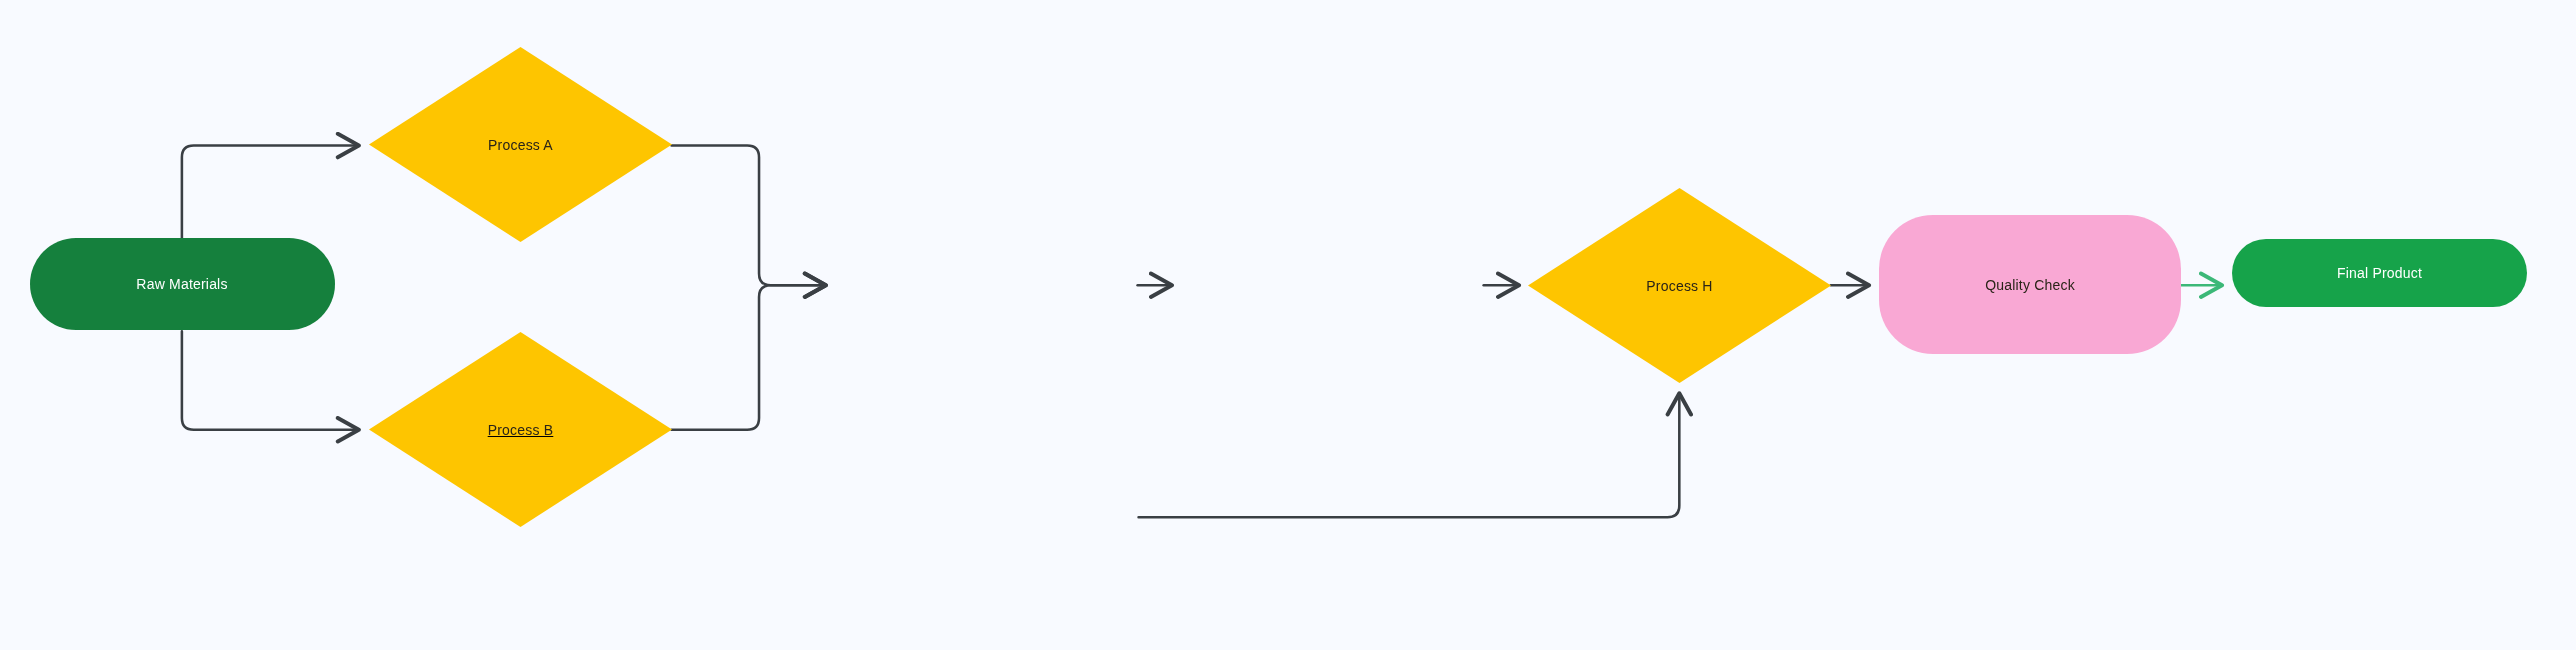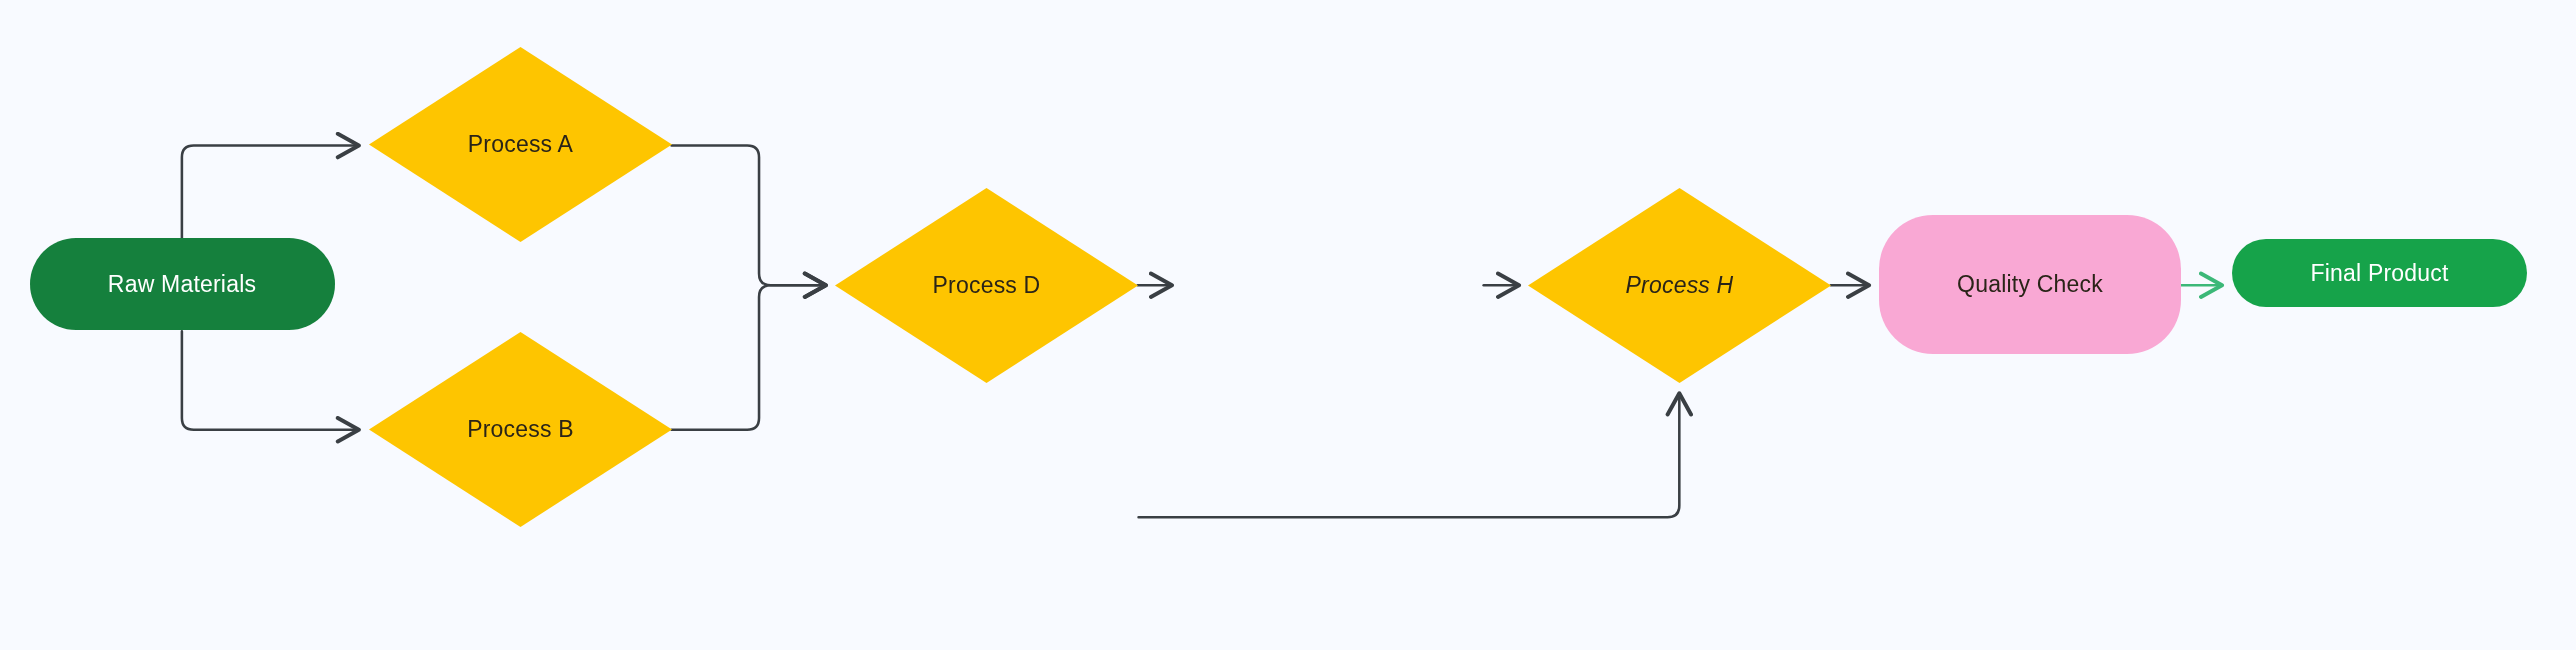--- a/index.html
+++ b/index.html
@@ -29,21 +29,21 @@
   .node {
     position: absolute;
     display: flex;
     align-items: center;
     justify-content: center;
     box-sizing: border-box;
   }
   .node-label {
     position: relative;
     z-index: 2;
-    font-size: 23px;
+    font-size: 14px;
     font-weight: 400;
     letter-spacing: 0.2px;
     white-space: nowrap;
     text-align: center;
     line-height: 1;
   }
   
   .rrect {
     border-radius: 46px;
   }
@@ -109,37 +109,31 @@
     <span class="node-label">Raw Materials</span>
   </div>
 
   <div class="node diamond" style="left:369px; top:47px; width:303px; height:195px;">
     <svg class="dshape" viewBox="0 0 308 198" preserveAspectRatio="none">
       <polygon points="154,0 308,99 154,198 0,99" fill="#fec500"></polygon>
     </svg>
     <span class="node-label">Process A</span>
   </div>
 
-  <div class="node diamond" style="left:369px; top:332px; width:303px; height:195px;">
+  <div class="node diamond" style="left:369px; top:332px; width:303px; height:195px;text-decoration:underline;">
     <svg class="dshape" viewBox="0 0 308 198" preserveAspectRatio="none">
       <polygon points="154,0 308,99 154,198 0,99" fill="#fec500"></polygon>
     </svg>
     <span class="node-label">Process B</span>
   </div>
 
-  <div class="node diamond" style="left:835px; top:188px; width:303px; height:195px;">
-    <svg class="dshape" viewBox="0 0 308 198" preserveAspectRatio="none">
-      <polygon points="154,0 308,99 154,198 0,99" fill="#fec500"></polygon>
-    </svg>
-    <span class="node-label">Process D</span>
-  </div>
 
 
 
-  <div class="node diamond" style="left:1528px; top:188px; width:303px; height:195px;font-style:italic;">
+  <div class="node diamond" style="left:1528px; top:188px; width:303px; height:195px;">
     <svg class="dshape" viewBox="0 0 308 198" preserveAspectRatio="none">
       <polygon points="154,0 308,99 154,198 0,99" fill="#fec500"></polygon>
     </svg>
     <span class="node-label">Process H</span>
   </div>
 
   <div class="node rrect" style="left:1879px; top:215px; width:302px; height:139px; background:#f9a8d4; border-radius:54px;">
     <span class="node-label" style="color:#2a2418;">Quality Check</span>
   </div>
 

